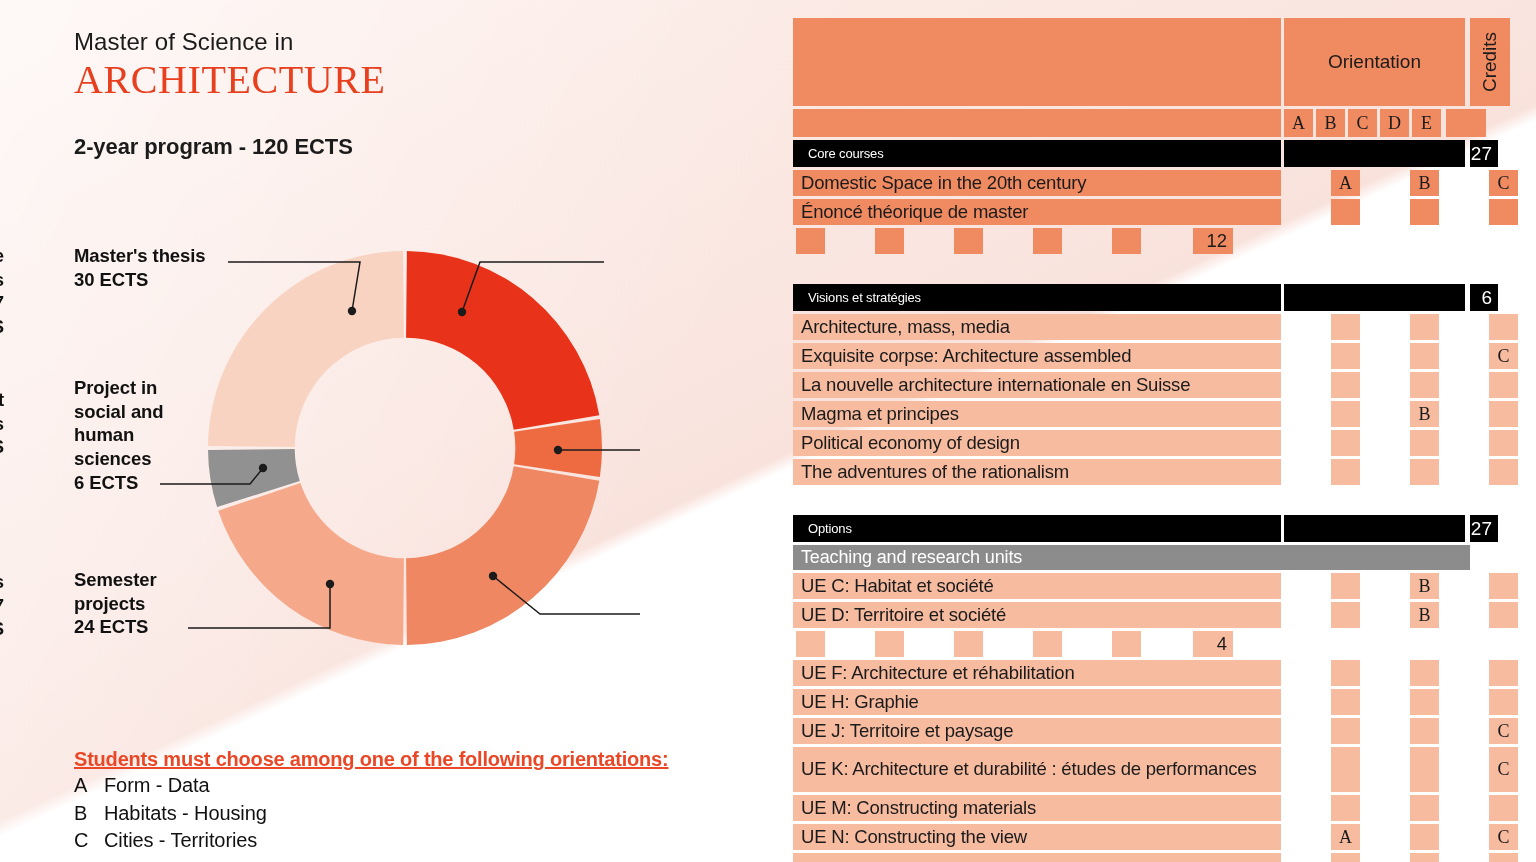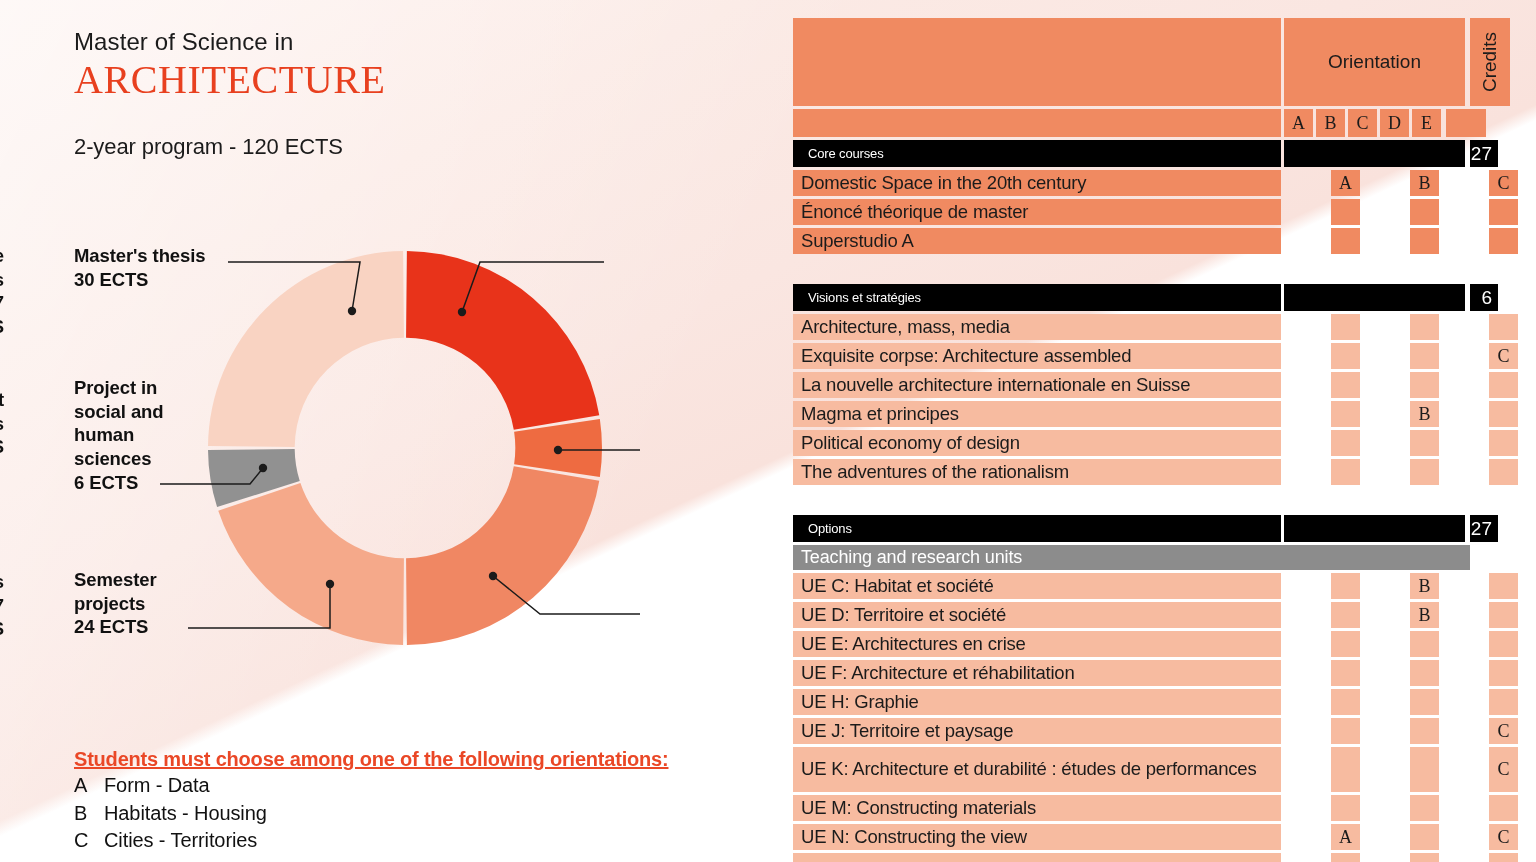--- a/index.html
+++ b/index.html
@@ -58,21 +58,21 @@
     font-family: "Liberation Serif", serif;
     font-size: 40px;
     color: #e8401f;
     letter-spacing: 0.6px;
     line-height: 1.12;
     margin-top: 2px;
   }
   #subtitle {
     position: absolute; left: 74px; top: 118px;
     font-size: 22px;
-    font-weight: normal;
+    font-weight: bold;
     color: #1b1b1b;
     letter-spacing: -0.1px;
   }
 
   
   #donut-wrap {
     position: absolute;
     left: 205px; top: 232px;
     width: 400px; height: 400px;
   }
@@ -371,21 +371,20 @@
         <div class="drow h1 dark">
           <div class="d-name">Énoncé théorique de master</div>
           <div class="d-or"></div>
           <div class="d-or"></div>
           <div class="d-or"></div>
           <div class="d-or"></div>
           <div class="d-or"></div>
           <div class="d-cred">12</div>
         </div>
         <div class="drow h1 dark">
-          <div class="d-name">Superstudio  A</div>
           <div class="d-or"></div>
           <div class="d-or"></div>
           <div class="d-or"></div>
           <div class="d-or"></div>
           <div class="d-or"></div>
           <div class="d-cred">12</div>
         </div>
         <div class="gap"></div>
         <div class="sect">
           <div class="s-name">Visions et stratégies</div>
@@ -467,21 +466,20 @@
         <div class="drow h1">
           <div class="d-name">UE D: Territoire et société</div>
           <div class="d-or"></div>
           <div class="d-or">B</div>
           <div class="d-or"></div>
           <div class="d-or"></div>
           <div class="d-or"></div>
           <div class="d-cred">4</div>
         </div>
         <div class="drow h1">
-          <div class="d-name">UE E: Architectures en crise</div>
           <div class="d-or"></div>
           <div class="d-or"></div>
           <div class="d-or"></div>
           <div class="d-or"></div>
           <div class="d-or"></div>
           <div class="d-cred">4</div>
         </div>
         <div class="drow h1">
           <div class="d-name">UE F: Architecture et réhabilitation</div>
           <div class="d-or"></div>

